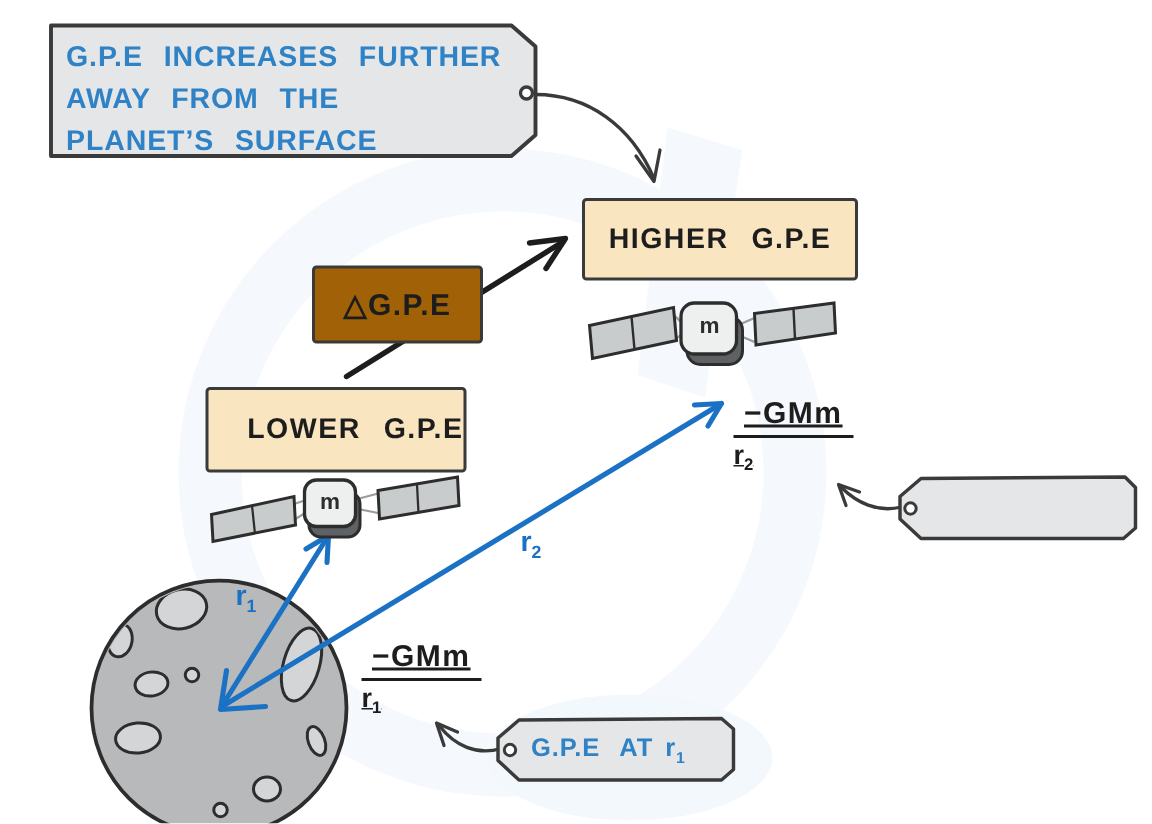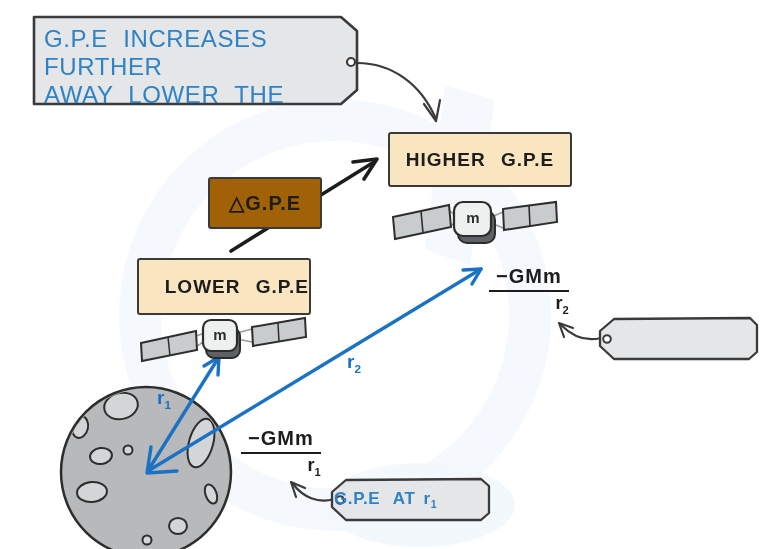--- a/index.html
+++ b/index.html
@@ -10,29 +10,29 @@
   #diagram-svg{position:absolute;left:0;top:0;}
   .box{
     position:absolute;border:2.5px solid #3a3a3a;border-radius:3px;
     display:flex;align-items:center;justify-content:center;
     font-size:19px;letter-spacing:1px;word-spacing:9px;color:#1d1d1d;font-weight:600;
   }
   .cream{background:#f9e5c0;}
   .graybox{background:#a16207;}
   .note-text{
     position:absolute;left:44px;top:25px;width:306px;
-    color:#2e82c5;font-size:24px;line-height:28px;letter-spacing:0.6px;
-    word-spacing:8px;font-weight:400;
+    color:#2e82c5;font-size:19px;line-height:28px;letter-spacing:0.6px;
+    word-spacing:8px;font-weight:700;
   }
   .tag-text{
     position:absolute;color:#2e82c5;font-size:17px;letter-spacing:0.6px;
     word-spacing:8px;font-weight:600;white-space:nowrap;
   }
   .tag-text .rpart{margin-left:8px;}
-  .fraction{position:absolute;text-align:right;color:#1d1d1d;font-weight:600;}
+  .fraction{position:absolute;text-align:left;color:#1d1d1d;font-weight:600;text-decoration:underline;}
   .fraction .num{font-size:20px;letter-spacing:1px;padding:0 7px 2px 7px;border-bottom:2.5px solid #1d1d1d;}
   .fraction .den{font-size:18px;padding-top:1px;}
   sub{font-size:0.62em;font-weight:600;}
   .rlabel{position:absolute;color:#1b72c4;font-size:19px;font-weight:700;}
   .mass{position:absolute;width:18px;text-align:center;font-size:15px;font-weight:700;color:#2d2d2d;}
 </style>
 </head>
 <body>
 
 <div id="stage">
@@ -146,21 +146,22 @@
     </g>
 
     <g>
       <path d="M 346,480 L 481,479 L 489,486 L 489,513 L 481,520 L 346,520 L 332,507 L 332,492 Z" fill="#e4e6e7" stroke="#3a3a3a" stroke-width="2.3" stroke-linejoin="round"></path>
       <circle cx="340" cy="500" r="3.8" fill="#ffffff" stroke="#3a3a3a" stroke-width="2"></circle>
     </g>
   </svg>
 
   <div class="note-text">
     <div>G.P.E INCREASES FURTHER</div>
-    <div>AWAY LOWER THE</div>
+    <div>AWAY FROM THE</div>
+    <div>PLANET’S SURFACE</div>
   </div>
 
   <div class="box cream" style="left:388px;top:132px;width:180px;height:51px;">
     <span>HIGHER G.P.E</span>
   </div>
 
   <div class="box graybox" style="left:208px;top:177px;width:110px;height:48px;font-size:20px;word-spacing:2px;">
     <span>△G.P.E</span>
   </div>
 
@@ -178,17 +179,17 @@
     <div class="num">−GMm</div>
     <div class="den"><span>r</span><sub>2</sub></div>
   </div>
 
   <div class="fraction" style="left:241px;top:427px;">
     <div class="num">−GMm</div>
     <div class="den"><span>r</span><sub>1</sub></div>
   </div>
 
 
-  <div class="tag-text" style="left:334px;top:489px;text-align:center;">
+  <div class="tag-text" style="left:354px;top:489px;text-align:center;">
     <span>G.P.E AT</span><span class="rpart"><span>r</span><sub>1</sub></span>
   </div>
 
 </div>
 
 </body></html>

